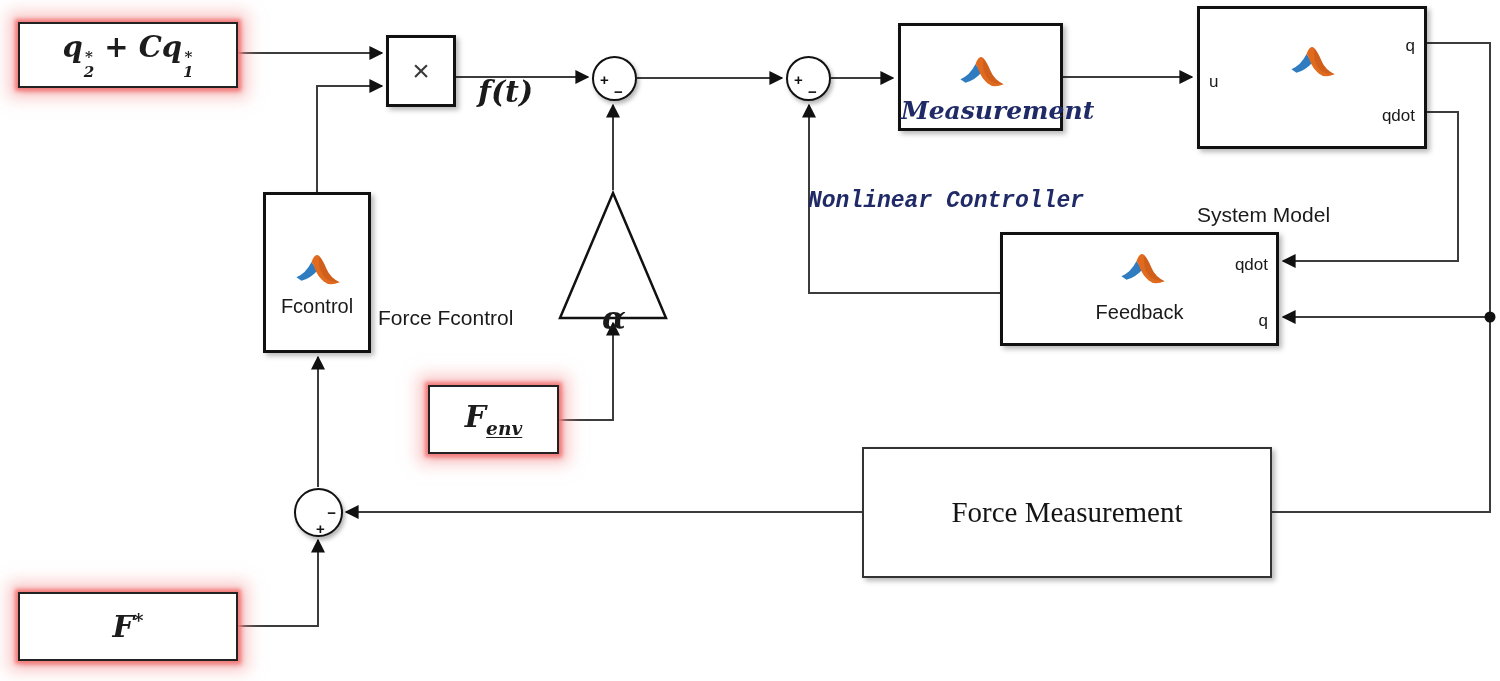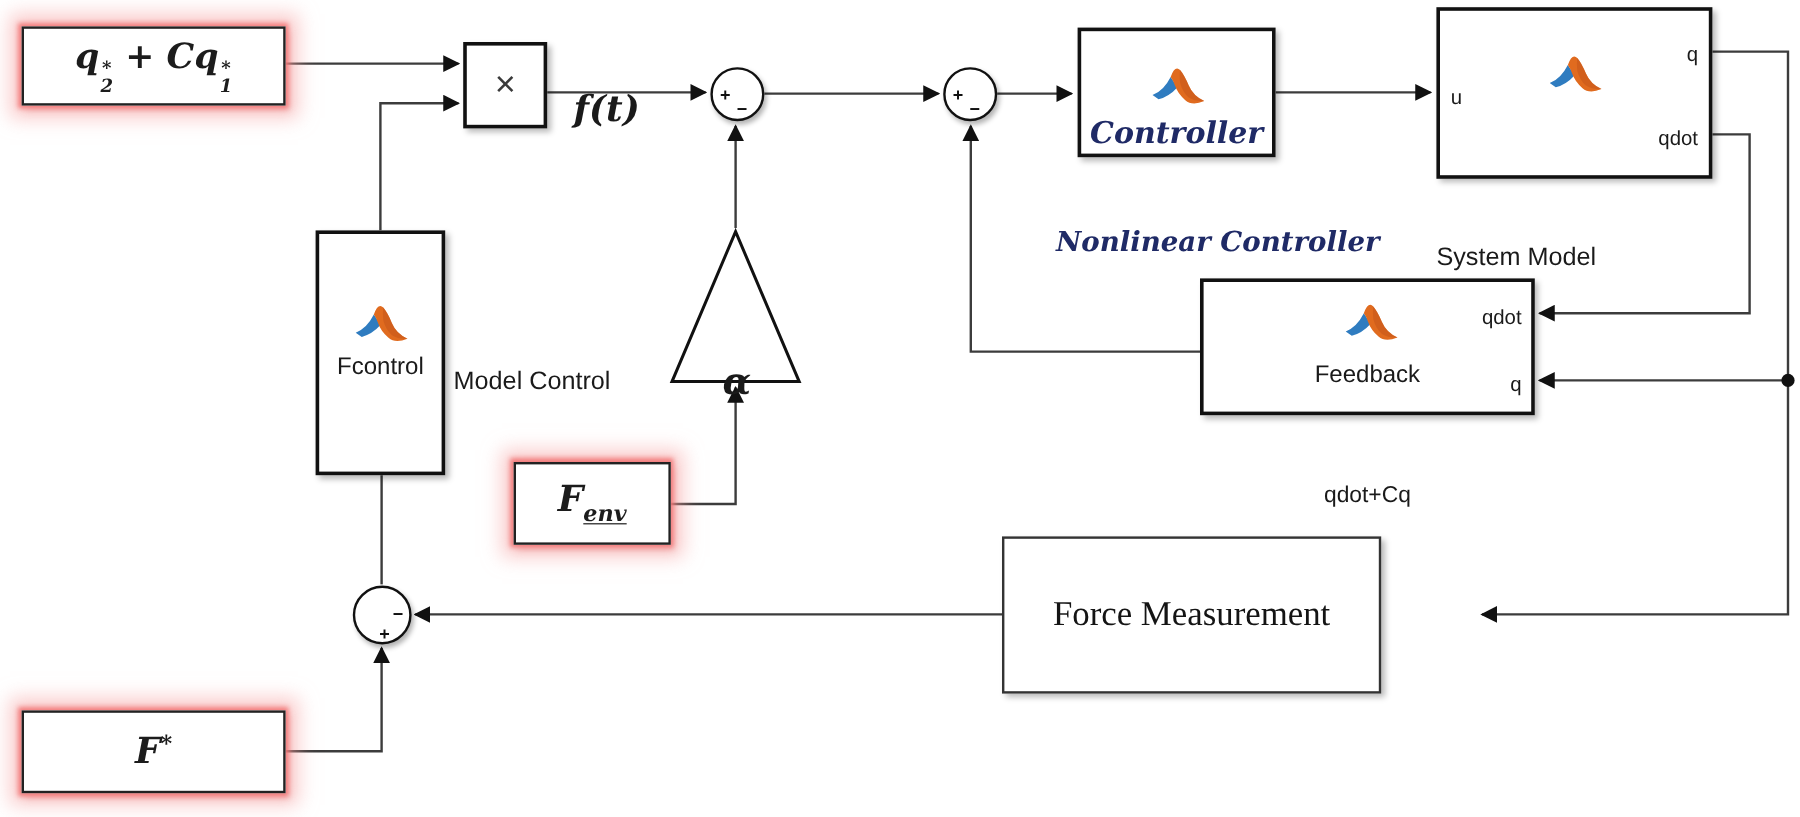--- a/index.html
+++ b/index.html
@@ -83,49 +83,49 @@
     <span style="left:20px;top:26px;">−</span>
   </div>
 
   <div class="sum" style="left:786px;top:56px;width:45px;height:45px;">
     <span style="left:6px;top:14px;">+</span>
     <span style="left:20px;top:26px;">−</span>
   </div>
 
   <div class="caption math center" style="left:588px;top:252px;width:52px;font-size:31px;justify-content:center;display:flex;">α</div>
 
-  <div class="blk" style="left:263px;top:192px;width:108px;height:204px;padding-left:37px;">
+  <div class="blk" style="left:263px;top:192px;width:108px;height:161px;padding-left:37px;">
     <span class="matlab-logo" style="left:29px;top:56px;width:46px;height:38px;">
         <svg viewBox="0 0 64 52" width="100%" height="100%">
           <path d="M2,36 Q15,31 23,15 L31,27 Q21,38 9,41 Z" fill="#2f7cc0"></path>
           <path d="M23,15 Q28,1 34,7 Q39,13 44,25 Q49,37 62,43 Q48,49 40,42 Q31,34 28,25 Q26,19 23,15 Z" fill="#e06b1f"></path>
           <path d="M34,7 Q39,13 44,25 Q49,37 62,43 Q52,44 44,39 Q37,33 34,22 Q33,12 34,7 Z" fill="#c4551a" opacity="0.55"></path>
         </svg>
       </span>
     <div class="name" style="top:100px;font-size:20px;">Fcontrol</div>
   </div>
-  <div class="caption" style="left:378px;top:258px;font-size:21px;">Model Control</div>
+  <div class="caption" style="left:378px;top:258px;font-size:21px;">Force Fcontrol</div>
 
   <div class="blk glow center" style="left:428px;top:385px;width:131px;height:69px;">
     <div class="math" style="font-size:30px;">
       <span>F</span><span class="sub-lone">env</span>
     </div>
   </div>
 
   <div class="blk" style="left:898px;top:23px;width:165px;height:108px;">
     <span class="matlab-logo" style="left:58px;top:27px;width:46px;height:38px;">
         <svg viewBox="0 0 64 52" width="100%" height="100%">
           <path d="M2,36 Q15,31 23,15 L31,27 Q21,38 9,41 Z" fill="#2f7cc0"></path>
           <path d="M23,15 Q28,1 34,7 Q39,13 44,25 Q49,37 62,43 Q48,49 40,42 Q31,34 28,25 Q26,19 23,15 Z" fill="#e06b1f"></path>
           <path d="M34,7 Q39,13 44,25 Q49,37 62,43 Q52,44 44,39 Q37,33 34,22 Q33,12 34,7 Z" fill="#c4551a" opacity="0.55"></path>
         </svg>
       </span>
-    <div class="name navy" style="top:70px;font-size:25px;">Controller</div>
+    <div class="name navy" style="top:70px;font-size:25px;">Measurement</div>
   </div>
-  <div class="caption navy" style="left:880px;top:140px;font-size:23px;">Nonlinear Controller</div>
+  <div class="caption navy" style="left:808px;top:140px;font-size:23px;font-family:Liberation Mono, monospace;">Nonlinear Controller</div>
 
   <div class="blk" style="left:1197px;top:6px;width:230px;height:143px;">
     <span class="portlabel" style="left:9px;top:64px;">u</span>
     <span class="portlabel" style="right:9px;top:28px;">q</span>
     <span class="portlabel" style="right:9px;top:98px;">qdot</span>
     <span class="matlab-logo" style="left:90px;top:34px;width:46px;height:38px;">
         <svg viewBox="0 0 64 52" width="100%" height="100%">
           <path d="M2,36 Q15,31 23,15 L31,27 Q21,38 9,41 Z" fill="#2f7cc0"></path>
           <path d="M23,15 Q28,1 34,7 Q39,13 44,25 Q49,37 62,43 Q48,49 40,42 Q31,34 28,25 Q26,19 23,15 Z" fill="#e06b1f"></path>
           <path d="M34,7 Q39,13 44,25 Q49,37 62,43 Q52,44 44,39 Q37,33 34,22 Q33,12 34,7 Z" fill="#c4551a" opacity="0.55"></path>
@@ -139,23 +139,22 @@
     <span class="portlabel" style="right:8px;top:77px;">q</span>
     <span class="matlab-logo" style="left:117px;top:15px;width:46px;height:38px;">
         <svg viewBox="0 0 64 52" width="100%" height="100%">
           <path d="M2,36 Q15,31 23,15 L31,27 Q21,38 9,41 Z" fill="#2f7cc0"></path>
           <path d="M23,15 Q28,1 34,7 Q39,13 44,25 Q49,37 62,43 Q48,49 40,42 Q31,34 28,25 Q26,19 23,15 Z" fill="#e06b1f"></path>
           <path d="M34,7 Q39,13 44,25 Q49,37 62,43 Q52,44 44,39 Q37,33 34,22 Q33,12 34,7 Z" fill="#c4551a" opacity="0.55"></path>
         </svg>
       </span>
     <div class="name" style="top:66px;font-size:20px;">Feedback</div>
   </div>
-  <div class="caption" style="left:1000px;top:354px;width:279px;text-align:center;font-size:19px;">qdot+Cq</div>
 
-  <div class="blk thin center" style="left:835px;top:447px;width:316px;height:131px;">
+  <div class="blk thin center" style="left:862px;top:447px;width:410px;height:131px;">
     <span style="font-family:'Liberation Serif',serif;font-size:29px;color:#141414;">Force Measurement</span>
   </div>
 
   <div class="sum" style="left:294px;top:488px;width:49px;height:49px;">
     <span style="right:5px;top:15px;">−</span>
     <span style="left:20px;top:31px;">+</span>
   </div>
 
   <div class="blk glow center" style="left:18px;top:592px;width:220px;height:69px;">
     <div class="math" style="font-size:30px;">

